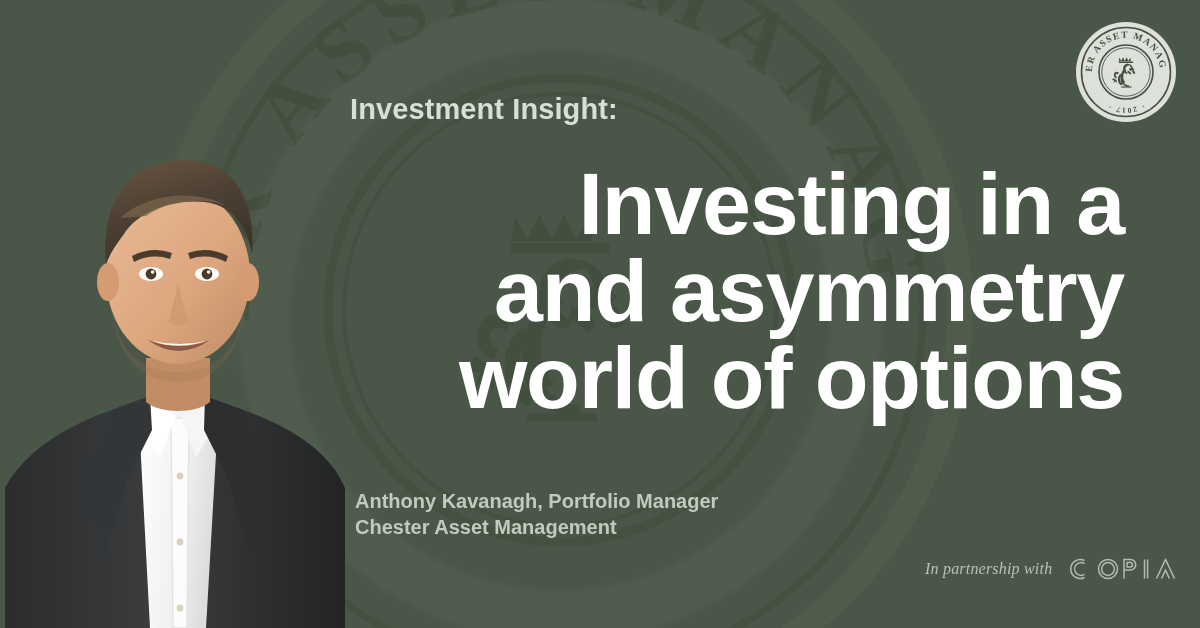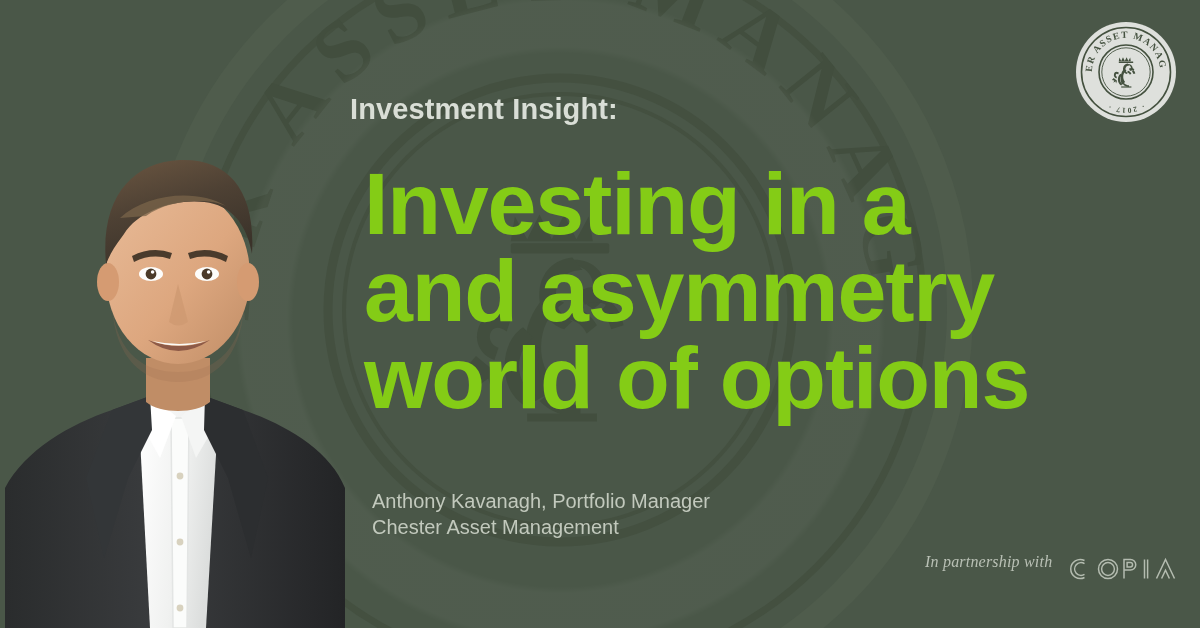--- a/index.html
+++ b/index.html
@@ -41,41 +41,42 @@
   
   .eyebrow{
     position:absolute;left:350px;top:93px;
     font-size:29px;font-weight:bold;letter-spacing:0.1px;
     color:#d9ded6;
   }
   .headline{
     position:absolute;left:364px;top:160px;width:760px;
     font-size:88px;font-weight:bold;line-height:0.99;
     letter-spacing:-1.2px;
-    color:#84cc16;
+    color:#ffffff;
+    text-align:right;
   }
   .headline .hl{display:block;white-space:nowrap;}
 
   .byline{
-    position:absolute;left:372px;top:489px;
-    font-size:20px;font-weight:normal;line-height:1.28;
+    position:absolute;left:355px;top:489px;
+    font-size:20px;font-weight:bold;line-height:1.28;
     color:#c2c9bd;
   }
   .byline span{display:block;white-space:nowrap;}
 
   
   .logo{
     position:absolute;left:1076px;top:22px;width:100px;height:100px;
   }
   .logo svg{display:block;width:100px;height:100px;}
 
   
   .partner{
     position:absolute;left:925px;top:553px;
-    display:flex;gap:12px;
+    display:flex;align-items:center;gap:12px;
   }
   .partner-label{
     font-family:"Liberation Serif", serif;
     font-style:italic;font-size:16px;color:#b9c0b5;
     white-space:nowrap;letter-spacing:0.2px;
   }
   .copia{width:120px;height:32px;}
   .copia svg{display:block;width:120px;height:32px;}
 </style>
 </head>

